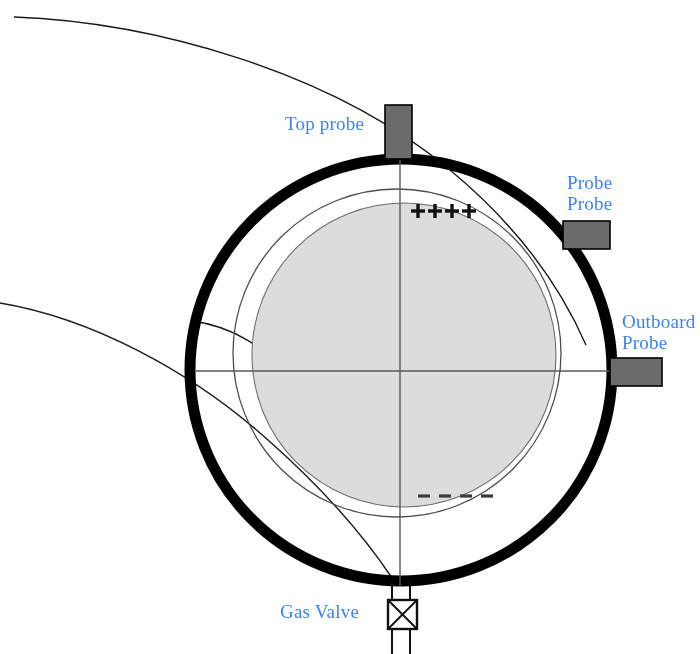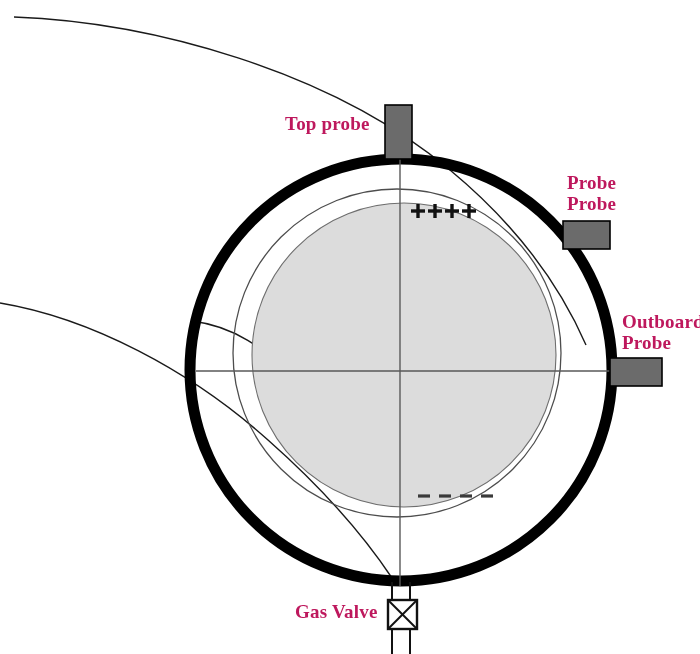--- a/index.html
+++ b/index.html
@@ -21,43 +21,43 @@
   #diagram-svg {
     position: absolute;
     left: 0;
     top: 0;
     width: 700px;
     height: 654px;
     display: block;
   }
   .label {
     position: absolute;
-    color: #be185d;
+    color: #3b82f6;
     font-family: "Liberation Serif", "DejaVu Serif", serif;
-    font-weight: 700;
+    font-weight: 400;
     font-size: 19px;
     line-height: 1.12;
     letter-spacing: 0.2px;
     white-space: pre;
     -webkit-font-smoothing: antialiased;
   }
   #label-top-probe {
     left: 285px;
     top: 113px;
   }
   #label-radial-probe {
     left: 567px;
     top: 172px;
   }
   #label-outboard-probe {
     left: 622px;
     top: 311px;
   }
   #label-gas-valve {
-    left: 295px;
+    left: 280px;
     top: 601px;
   }
 </style>
 </head>
 <body>
 
 <div id="diagram-root">
 
   <svg id="diagram-svg" viewBox="0 0 700 654">
 

